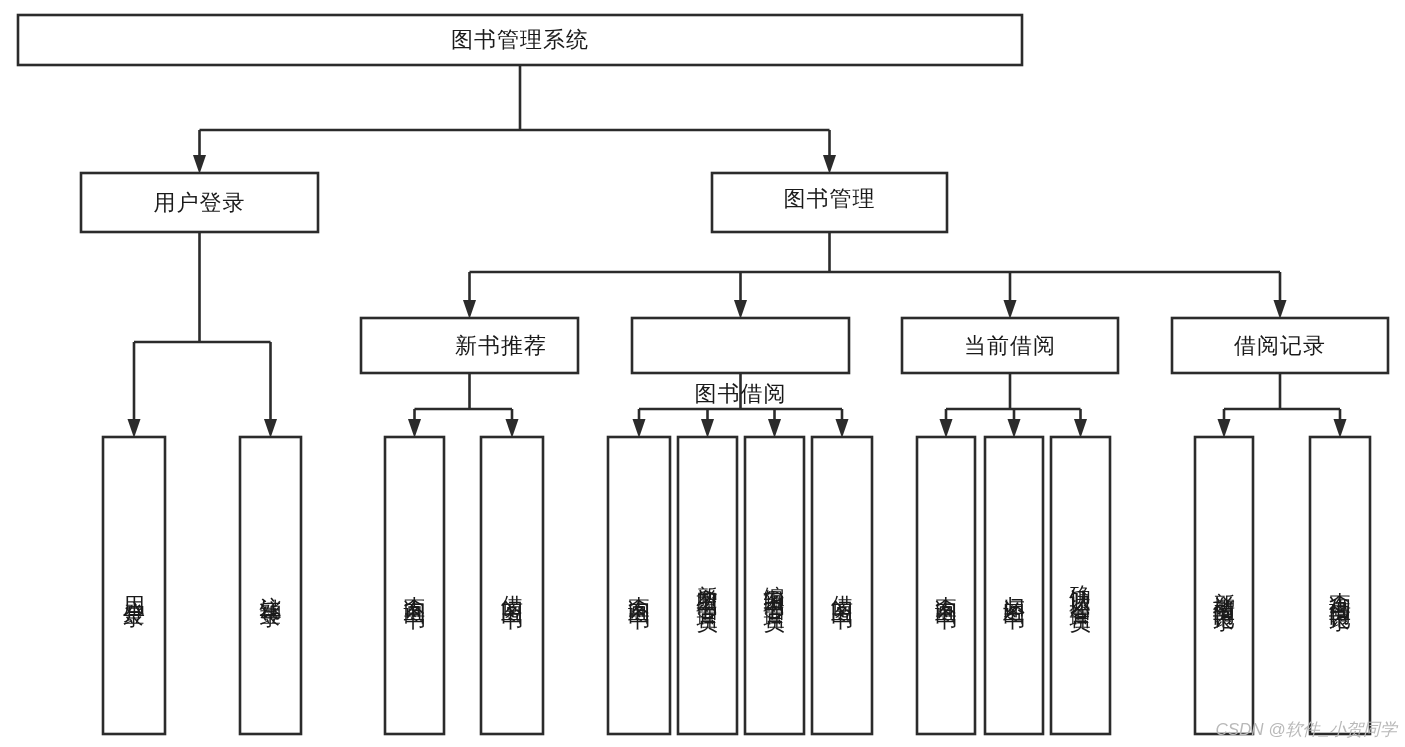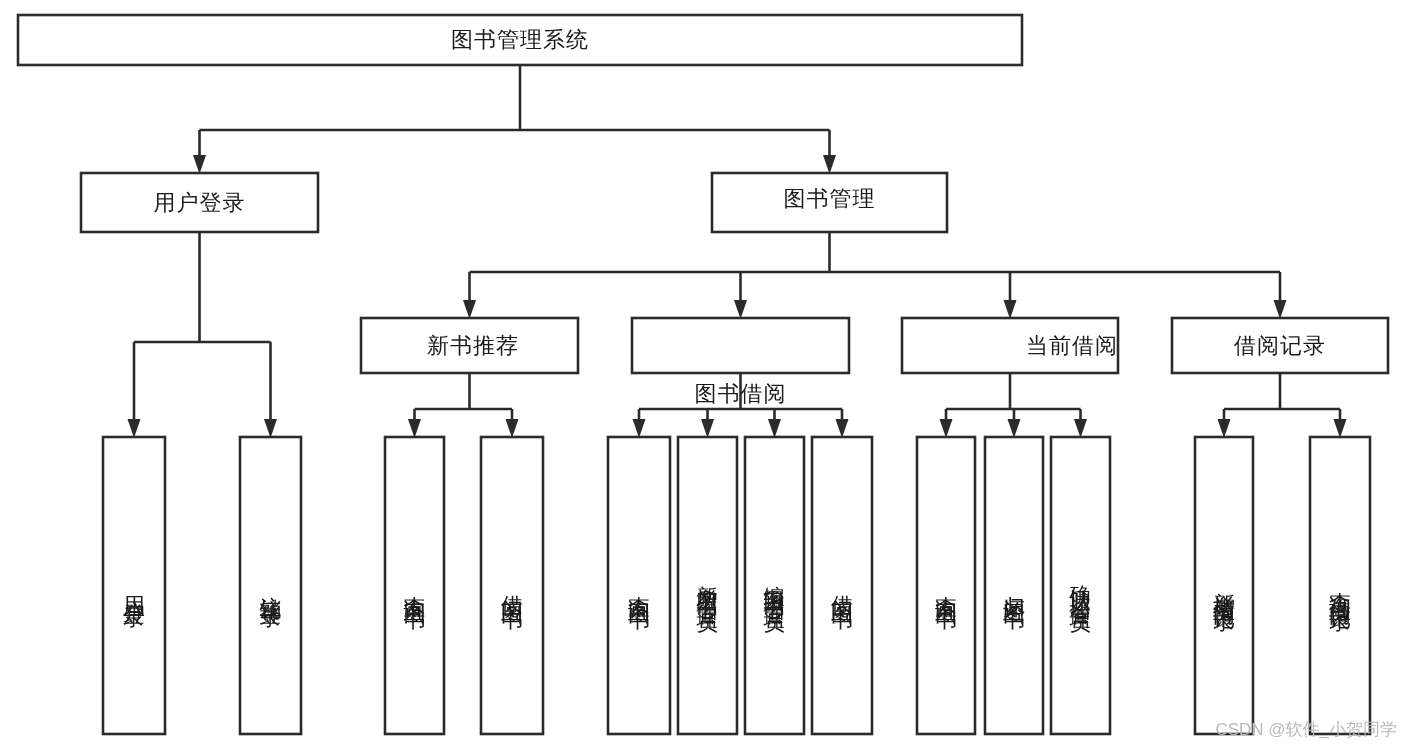--- a/index.html
+++ b/index.html
@@ -73,20 +73,21 @@
   }
   .watermark {
     position: absolute;
     right: 8px;
     bottom: 6px;
     font-family: "Liberation Sans", "DejaVu Sans", sans-serif;
     font-size: 17px;
     color: #b9b9b9;
     white-space: nowrap;
     user-select: none;
+    font-style: italic;
   }
 </style>
 </head>
 <body>
 
 <div id="canvas">
 
   <svg class="diagram" id="diagram-svg" viewBox="0 0 1405 747" xmlns="http://www.w3.org/2000/svg">
     <g id="edges-layer">
         <path d="M 520 65 L 520 130" class="connector"></path>
@@ -169,27 +170,27 @@
   <div id="labels-layer">
       <div class="hlabel-wrap" style="left: 18px; top: 15px; width: 1004px; height: 50px;">
         <span class="hlabel-text">图书管理系统</span>
       </div>
       <div class="hlabel-wrap" style="left: 81px; top: 173px; width: 237px; height: 59px;">
         <span class="hlabel-text">用户登录</span>
       </div>
       <div class="hlabel-wrap" style="left: 712px; top: 173px; width: 235px; height: 52px;">
         <span class="hlabel-text">图书管理</span>
       </div>
-      <div class="hlabel-wrap" style="left: 349px; top: 318px; width: 248px; height: 55px;">
+      <div class="hlabel-wrap" style="left: 361px; top: 318px; width: 248px; height: 55px; padding-left: 16px;">
         <span class="hlabel-text">新书推荐</span>
       </div>
       <div class="hlabel-wrap" style="left: 632px; top: 318px; width: 217px; height: 55px; margin-top: 48px;">
         <span class="hlabel-text">图书借阅</span>
       </div>
-      <div class="hlabel-wrap" style="left: 902px; top: 318px; width: 216px; height: 55px; justify-content: flex-end;">
+      <div class="hlabel-wrap" style="left: 902px; top: 318px; width: 216px; height: 55px;">
         <span class="hlabel-text">当前借阅</span>
       </div>
       <div class="hlabel-wrap" style="left: 1172px; top: 318px; width: 216px; height: 55px;">
         <span class="hlabel-text">借阅记录</span>
       </div>
       <div class="vlabel-wrap" style="left: 103px; top: 437px; width: 62px; height: 297px;">
         <span class="vlabel-text" style="font-size: 22px;">用户登录</span>
       </div>
       <div class="vlabel-wrap" style="left: 240px; top: 437px; width: 61px; height: 297px;">
         <span class="vlabel-text" style="font-size: 22px;">注销登录</span>

